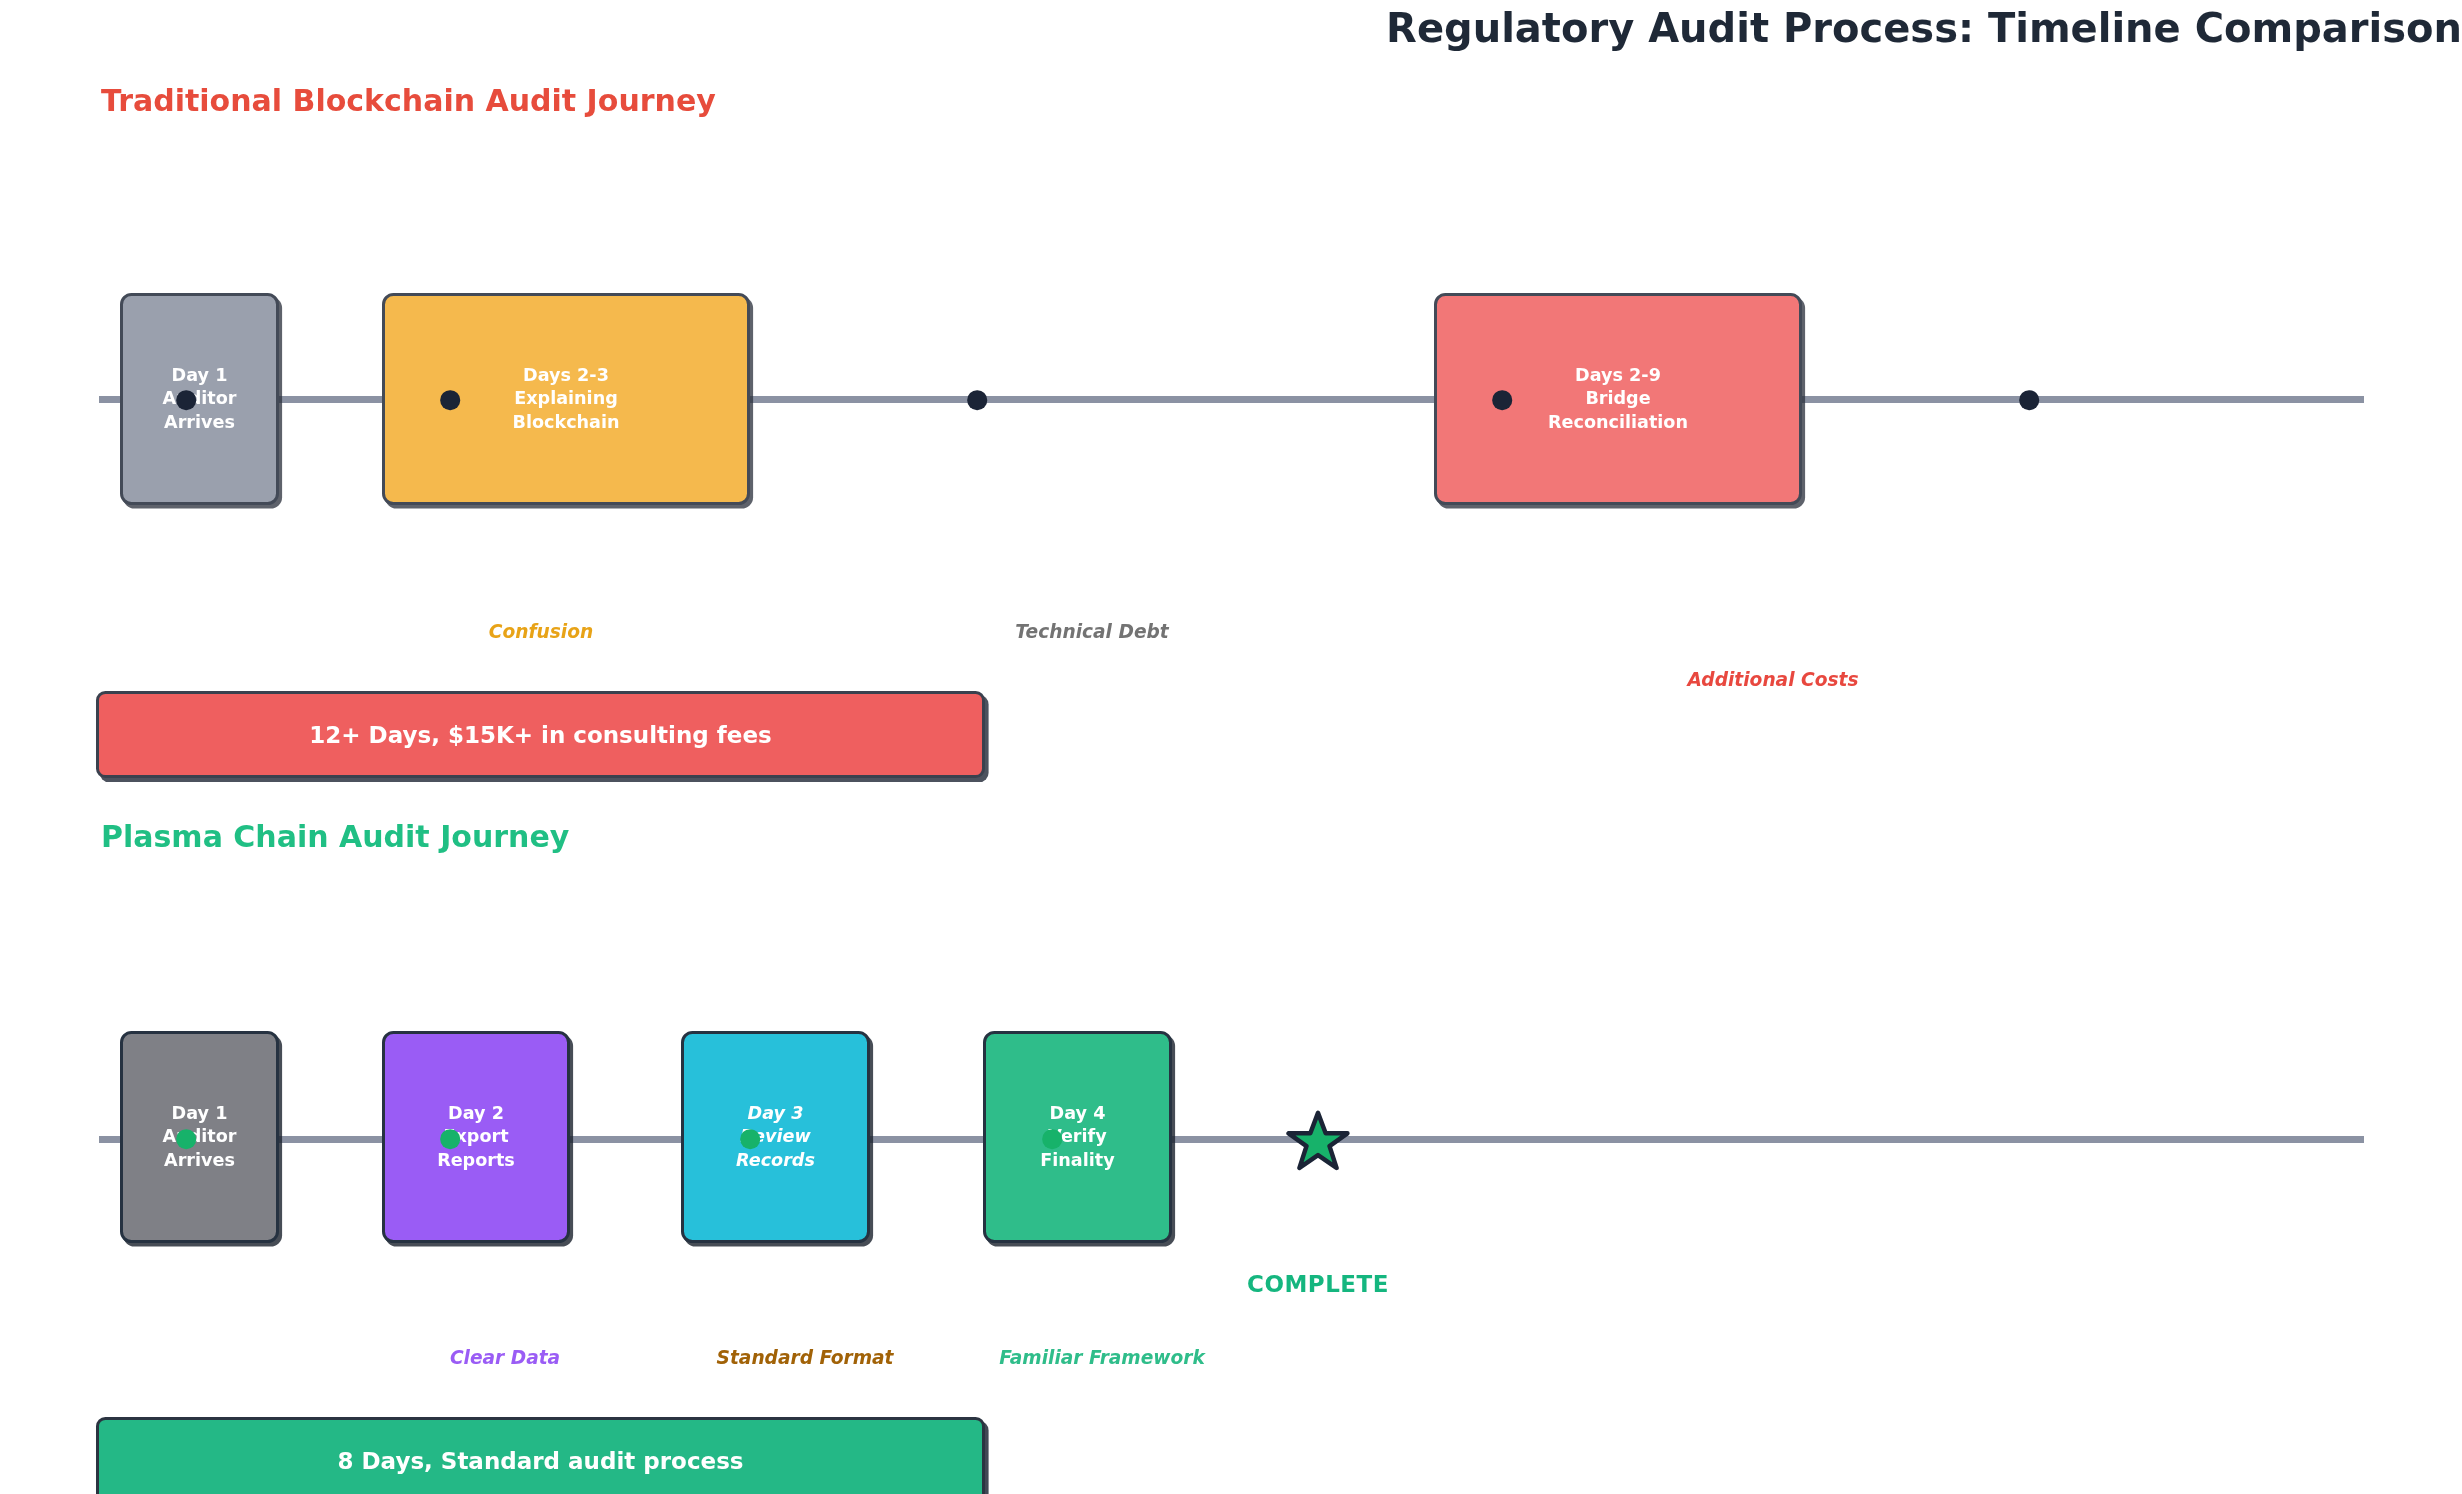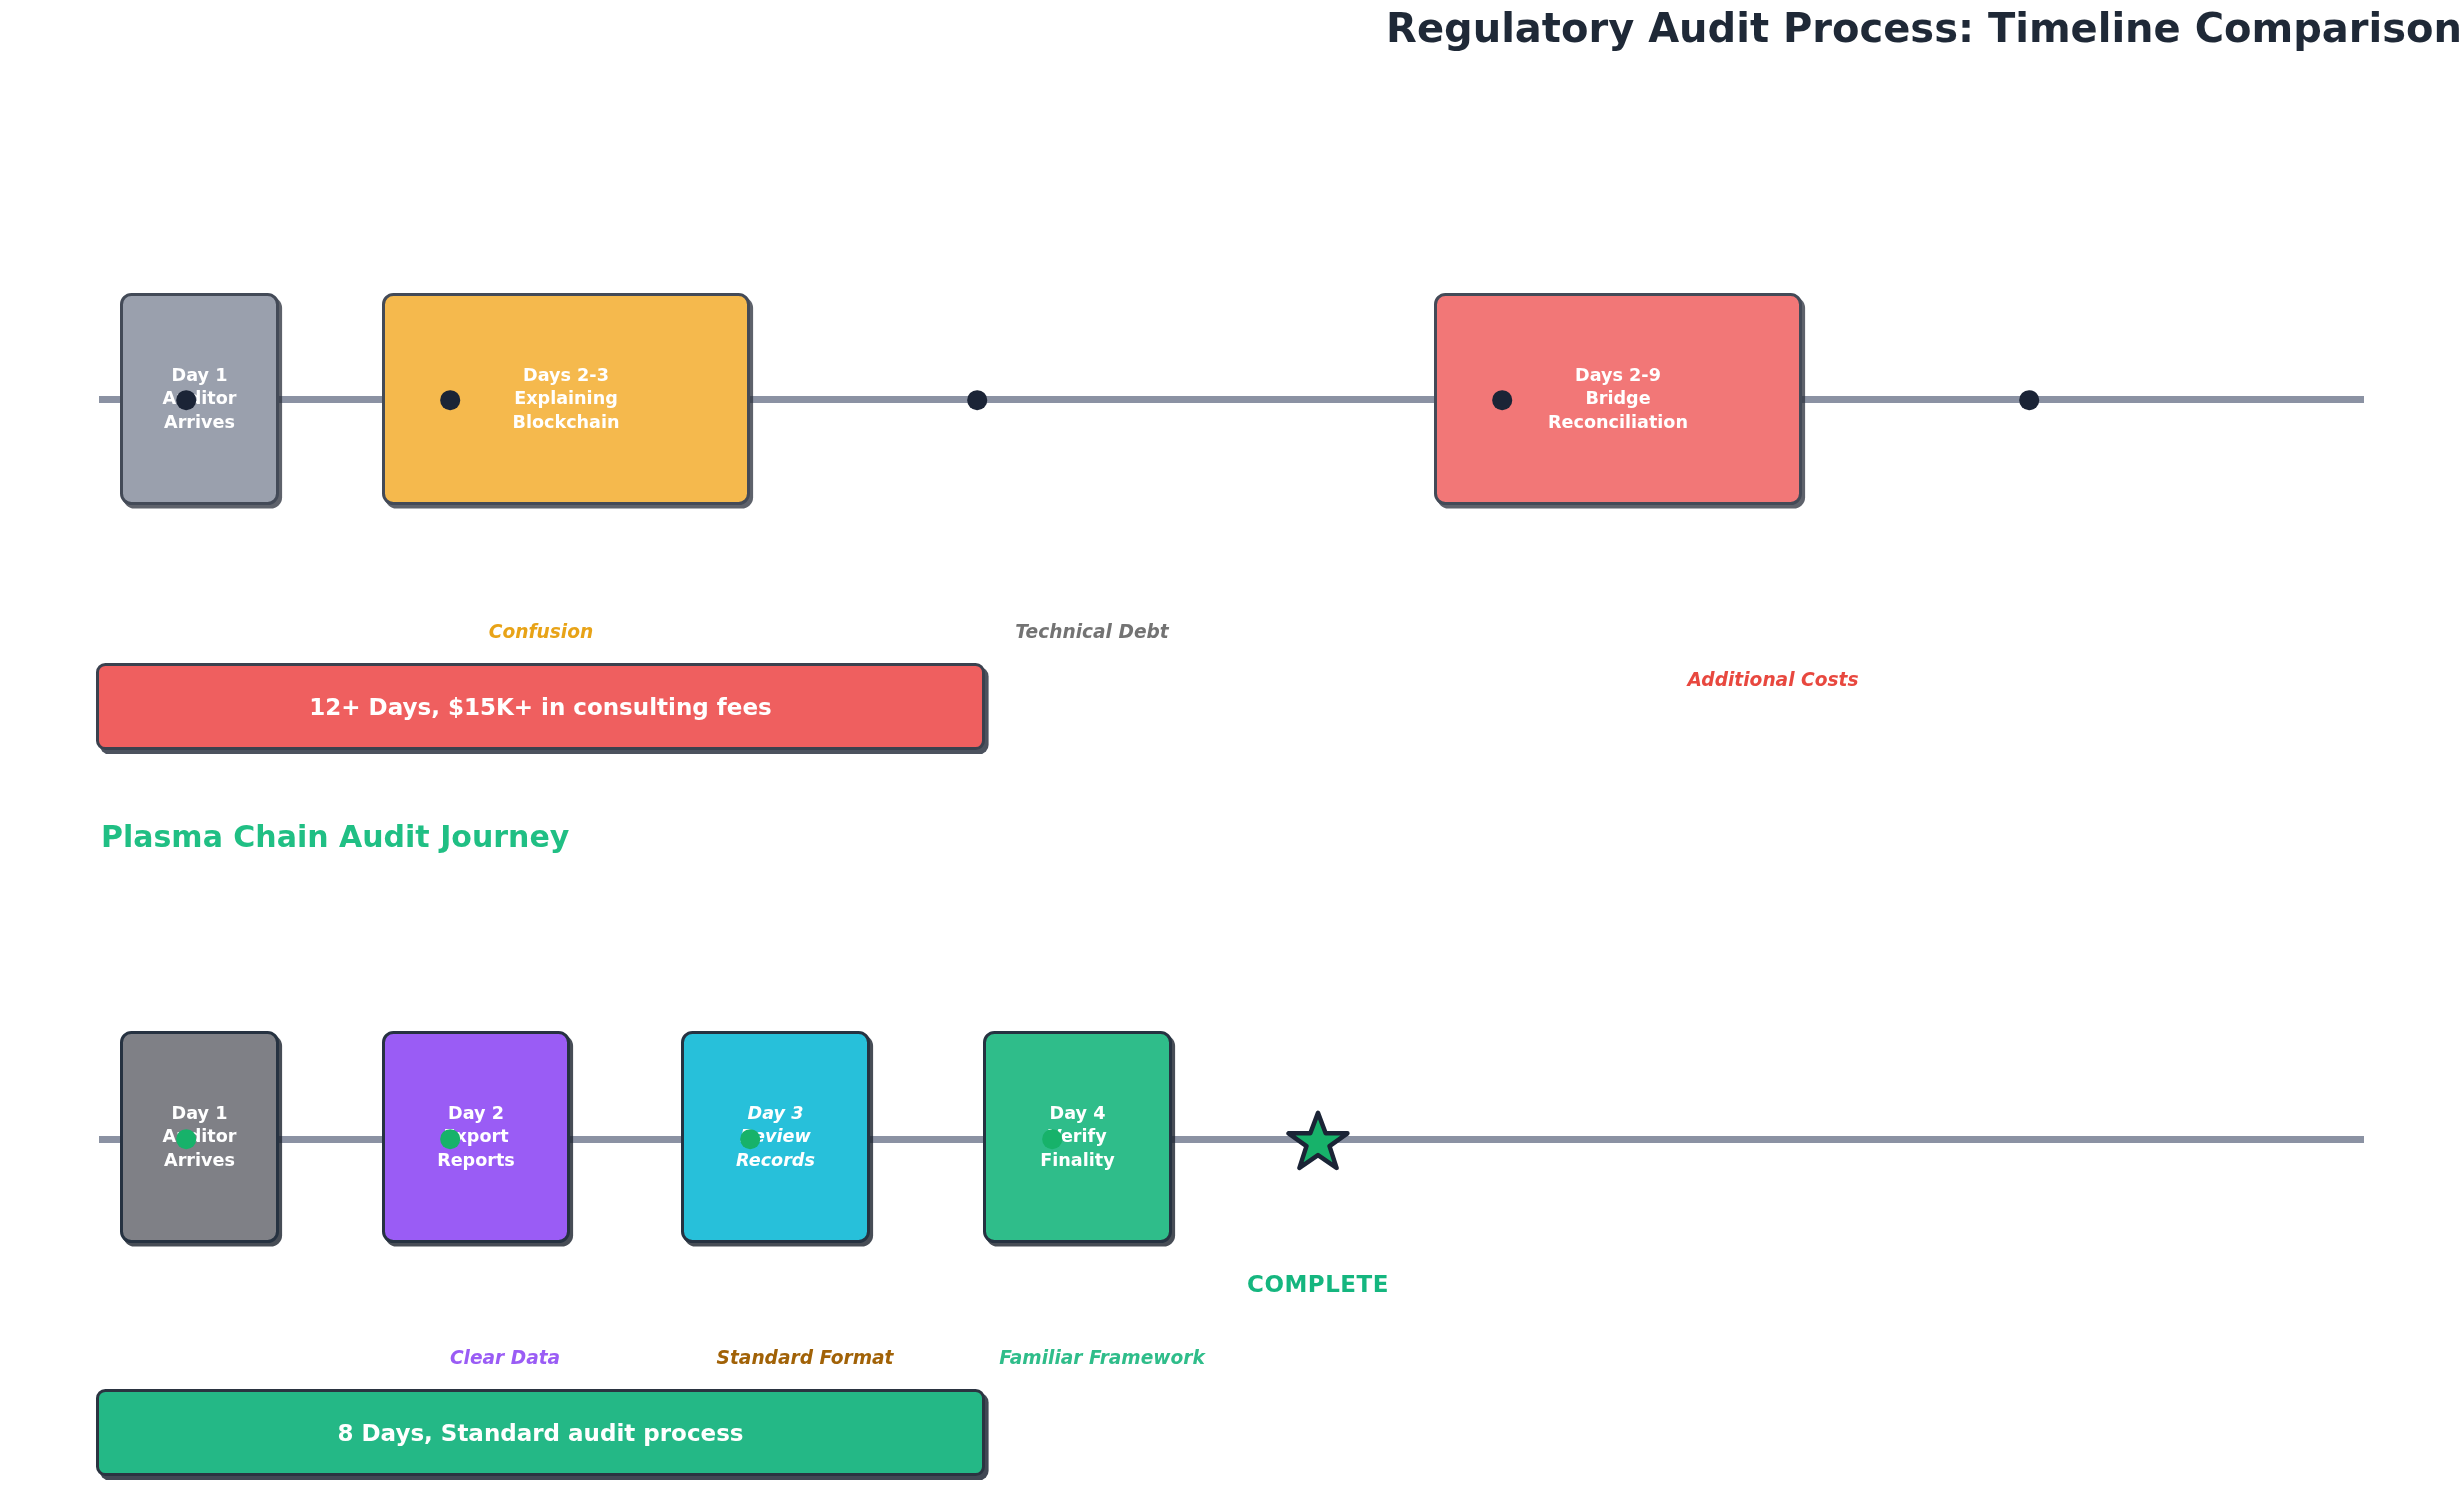--- a/index.html
+++ b/index.html
@@ -108,20 +108,21 @@
     box-sizing: border-box;
     border: 3.6px solid #3a414e;
     border-radius: 9.3px;
     box-shadow: 3.6px 4.1px 0 rgba(45,52,66,0.85);
     display: flex;
     align-items: center;
     justify-content: center;
     color: #ffffff;
     font-size: 23px;
     font-weight: bold;
+    margin-top: 28px;
   }
   #trad-summary {
     left: 96px; top: 663px; width: 889px; height: 87px;
     background: #ef5f5f;
   }
   #plasma-summary {
     left: 96px; top: 1389px; width: 889px; height: 87px;
     background: #24b886;
     border-color: #2b3441;
     box-shadow: 3.6px 4.1px 0 rgba(32,40,54,0.85);
@@ -147,20 +148,21 @@
     letter-spacing: 0.5px;
   }
 </style>
 </head>
 <body>
 
 <div class="canvas">
 
   <div class="main-title">Regulatory Audit Process: Timeline Comparison</div>
 
+  <div class="section-title" id="trad-title">Traditional Blockchain Audit Journey</div>
 
   <div class="timeline-line" id="trad-line"></div>
 
   <div class="stage-box clip" style="left:120px; top:293px; width:159px; height:212px; background:#9aa0ad;">
     <div class="stage-label">Day 1
 Auditor
 Arrives</div>
   </div>
   <div class="dot dot-dark" style="left:186px; top:400px;"></div>
 

